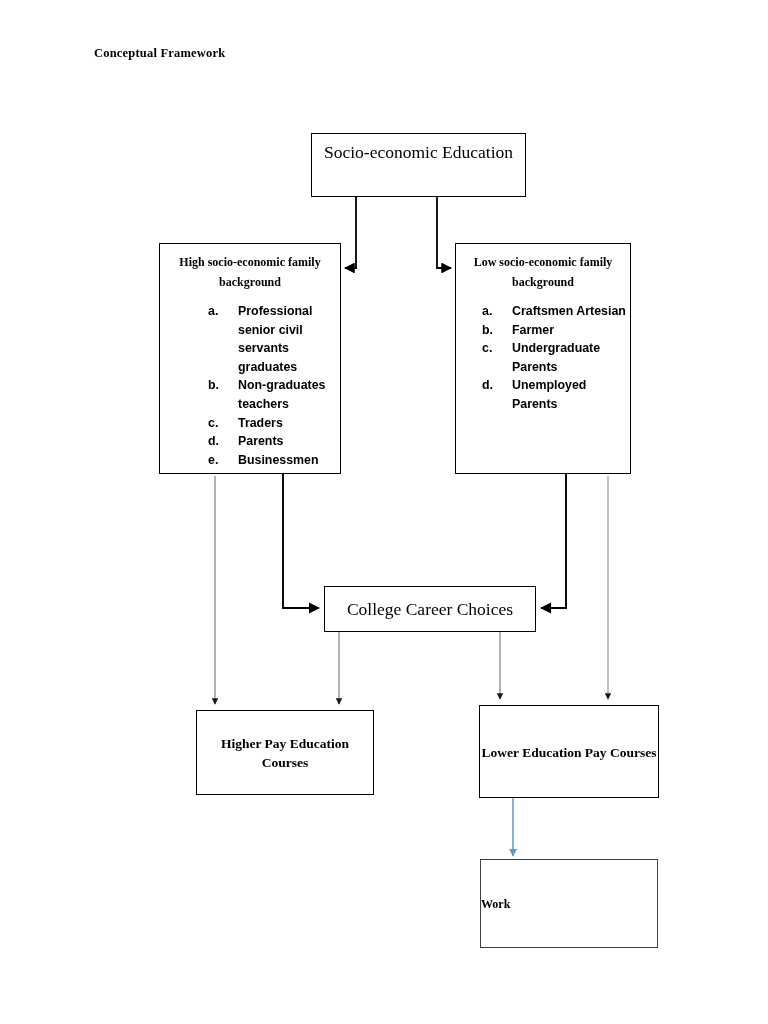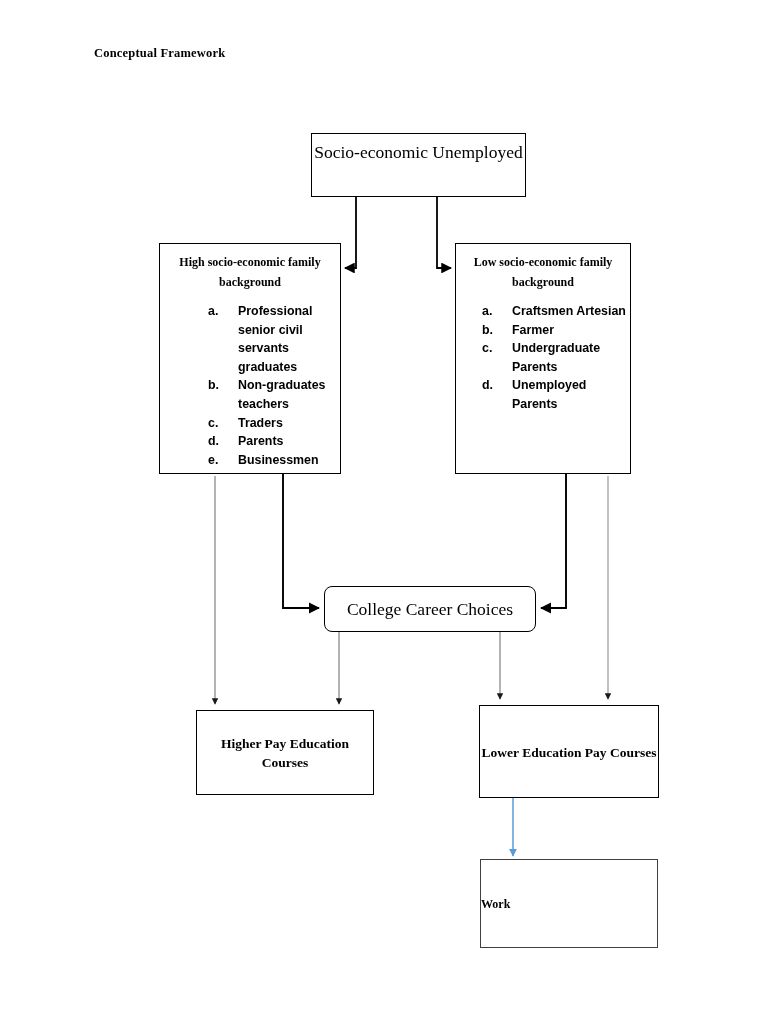--- a/index.html
+++ b/index.html
@@ -102,21 +102,20 @@
     top: 0;
     font-weight: 600;
   }
 
   
   #box-college {
     left: 316px;
     top: 586px;
     width: 212px;
     height: 46px;
-    border-radius: 8px;
   }
   #box-college .box-title {
     font-size: 17.5px;
     line-height: 44px;
   }
 
   
   #box-higher-pay {
     left: 188px;
     top: 710px;
@@ -203,21 +202,21 @@
     <path d="M 331 632 L 331 704" fill="none" stroke="#808080" stroke-width="1.2" marker-end="url(#ah-gray)"></path>
 
     <path d="M 492 632 L 492 699" fill="none" stroke="#808080" stroke-width="1.2" marker-end="url(#ah-gray)"></path>
 
     <path d="M 600 476 L 600 699" fill="none" stroke="#9a9a9a" stroke-width="1.2" marker-end="url(#ah-gray)"></path>
 
     <path d="M 505 798 L 505 856" fill="none" stroke="#5B9BD5" stroke-width="1.5" marker-end="url(#ah-blue)"></path>
   </svg>
 
   <div class="box" id="box-socio">
-    <div class="box-title">Socio-economic Unemployed</div>
+    <div class="box-title">Socio-economic Education</div>
   </div>
 
   <div class="box" id="box-high">
     <div class="fam-head">High socio-economic family background</div>
     <ul class="fam-list">
       <li>
         <span class="marker">a.</span>
         <span>Professional senior civil servants graduates</span>
       </li>
       <li>

